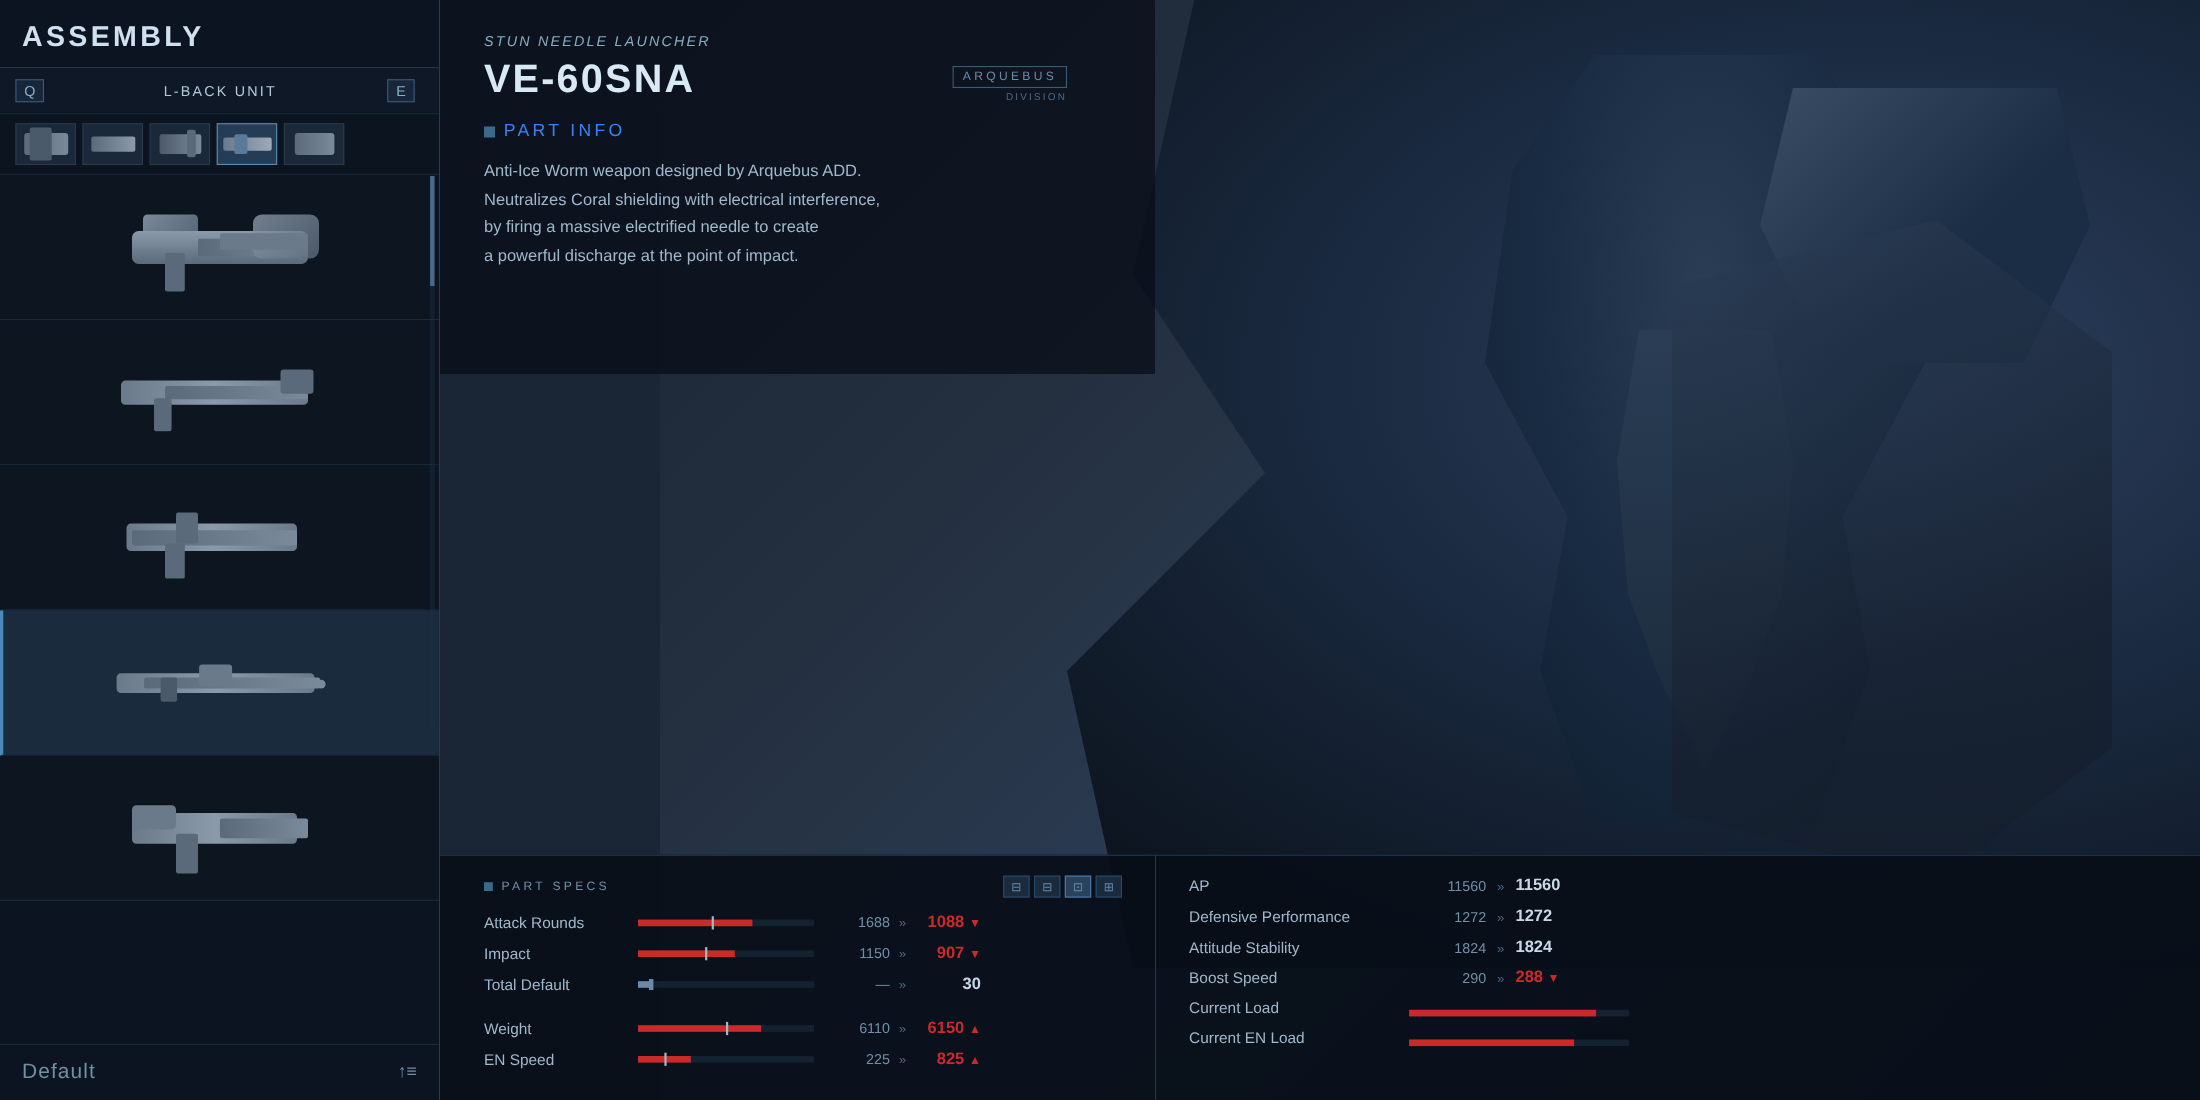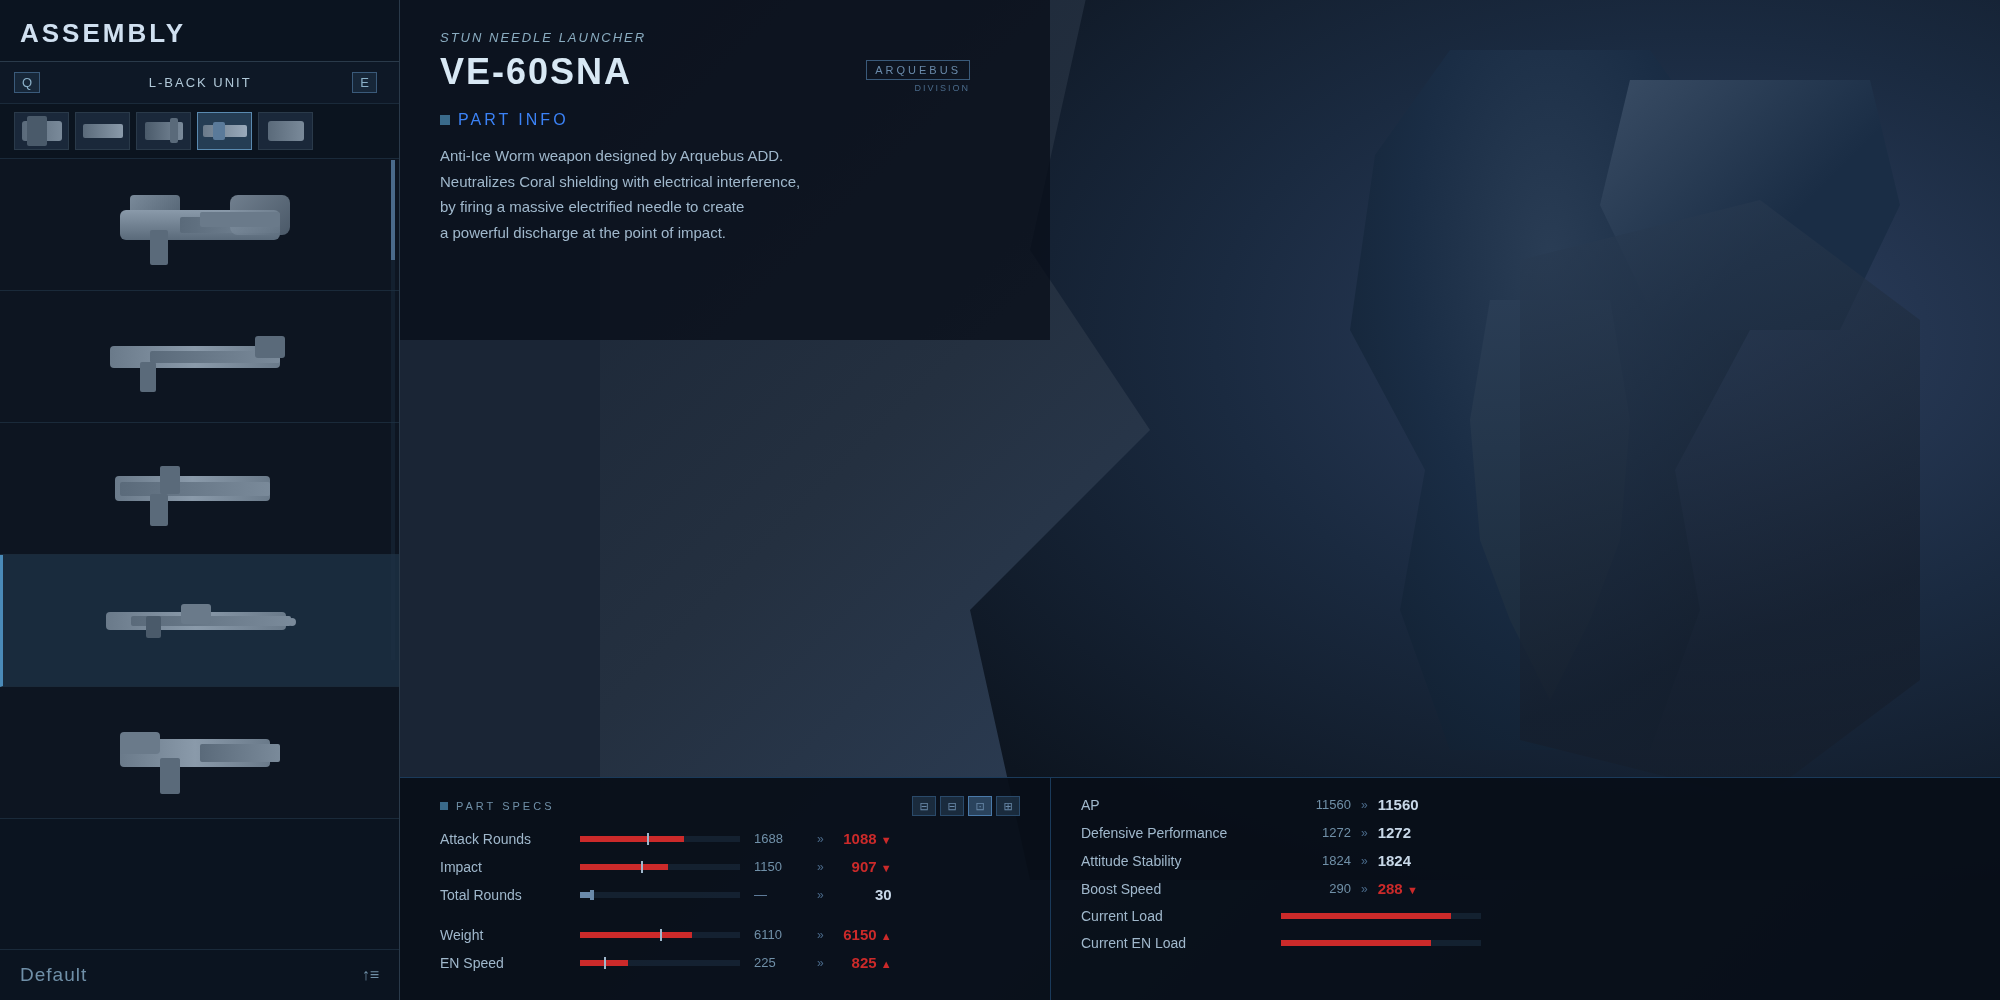--- a/index.html
+++ b/index.html
@@ -384,21 +384,21 @@
       top: -2px;
       width: 4px;
       height: 10px;
       background: #6a8aaa;
     }
 
     .stat-base {
       font-size: 13px;
       color: #7090a8;
       width: 55px;
-      text-align: left;
+      text-align: right;
     }
 
     .stat-arrow {
       font-size: 12px;
       color: #4a6a8a;
       margin: 0 8px;
     }
 
     .stat-current {
       font-size: 15px;
@@ -415,21 +415,21 @@
       color: #cc2a2a;
     }
 
     .stat-same {
       color: #c8d8e8;
     }
 
     
     .ac-stat-row {
       display: flex;
-      align-items: center;
+      align-items: flex-end;
       margin-bottom: 11px;
     }
 
     .ac-stat-name {
       font-size: 14px;
       color: #a0b8cc;
       width: 200px;
       flex-shrink: 0;
     }
 
@@ -655,21 +655,21 @@
       <div class="stat-bar-container">
         <div class="stat-bar-fill" style="width:55%;"></div>
         <div class="stat-bar-marker" style="left:38%;"></div>
       </div>
       <div class="stat-base">1150</div>
       <div class="stat-arrow">»</div>
       <div class="stat-current stat-change-down">907 <span style="font-size:11px;">▼</span></div>
     </div>
 
     <div class="stat-row">
-      <div class="stat-name">Total Rounds</div>
+      <div class="stat-name">Total Default</div>
       <div class="stat-bar-container">
         <div class="stat-bar-fill" style="width:8%;background:#6a8aaa;"></div>
         <div class="stat-bar-dot" style="left:6%;"></div>
       </div>
       <div class="stat-base stat-dash">—</div>
       <div class="stat-arrow">»</div>
       <div class="stat-current stat-same">30</div>
     </div>
 
     <div style="height:12px;"></div>

